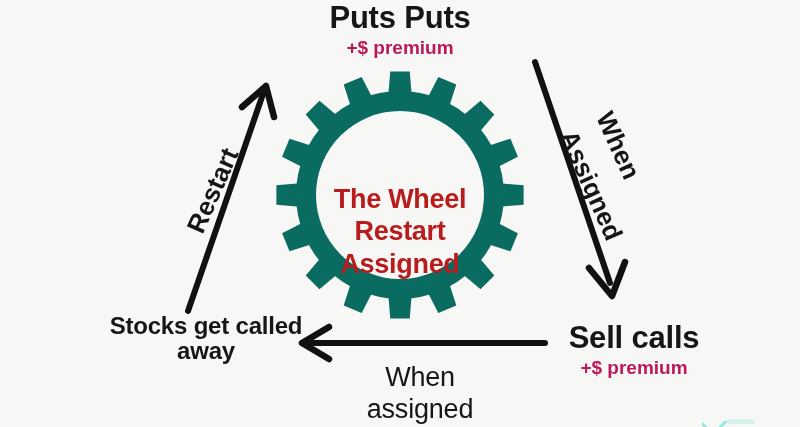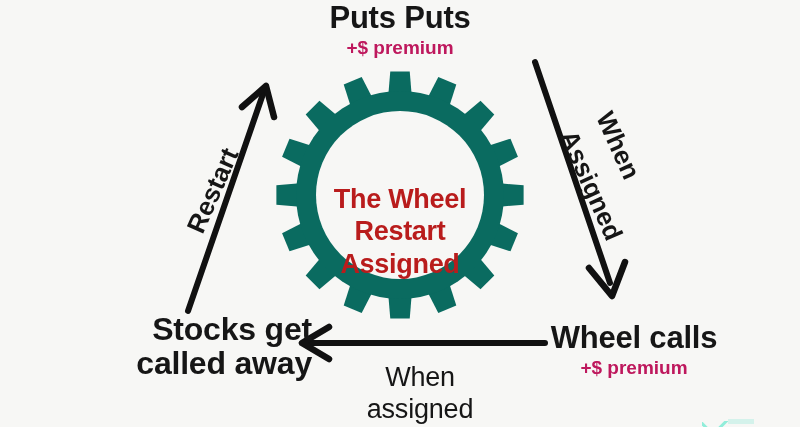--- a/index.html
+++ b/index.html
@@ -57,22 +57,21 @@
     left: 528px;
     top: 322px;
     width: 212px;
   }
   #node-stocks-called-away {
     left: 100px;
     top: 313px;
     width: 212px;
   }
   #node-stocks-called-away .node-title {
-    font-size: 32px;
-    text-align: right;
+    font-size: 24px;
   }
   #node-when-assigned-bottom {
     left: 330px;
     top: 361px;
     width: 180px;
   }
   #node-when-assigned-bottom .node-title {
     font-size: 27px;
     font-weight: 400;
     color: #161616;
@@ -212,21 +211,21 @@
     <div>Restart</div>
     <div>Assigned</div>
   </div>
 
   <div class="node-label" id="node-sell-puts">
     <div class="node-title">Puts Puts</div>
     <div class="node-sub">+$ premium</div>
   </div>
 
   <div class="node-label" id="node-sell-calls">
-    <div class="node-title">Wheel calls</div>
+    <div class="node-title">Sell calls</div>
     <div class="node-sub">+$ premium</div>
   </div>
 
   <div class="node-label" id="node-stocks-called-away">
     <div class="node-title two-line">Stocks get called away</div>
   </div>
 
   <div class="node-label" id="node-when-assigned-bottom">
     <div class="node-title">When</div>
     <div class="node-title">assigned</div>

